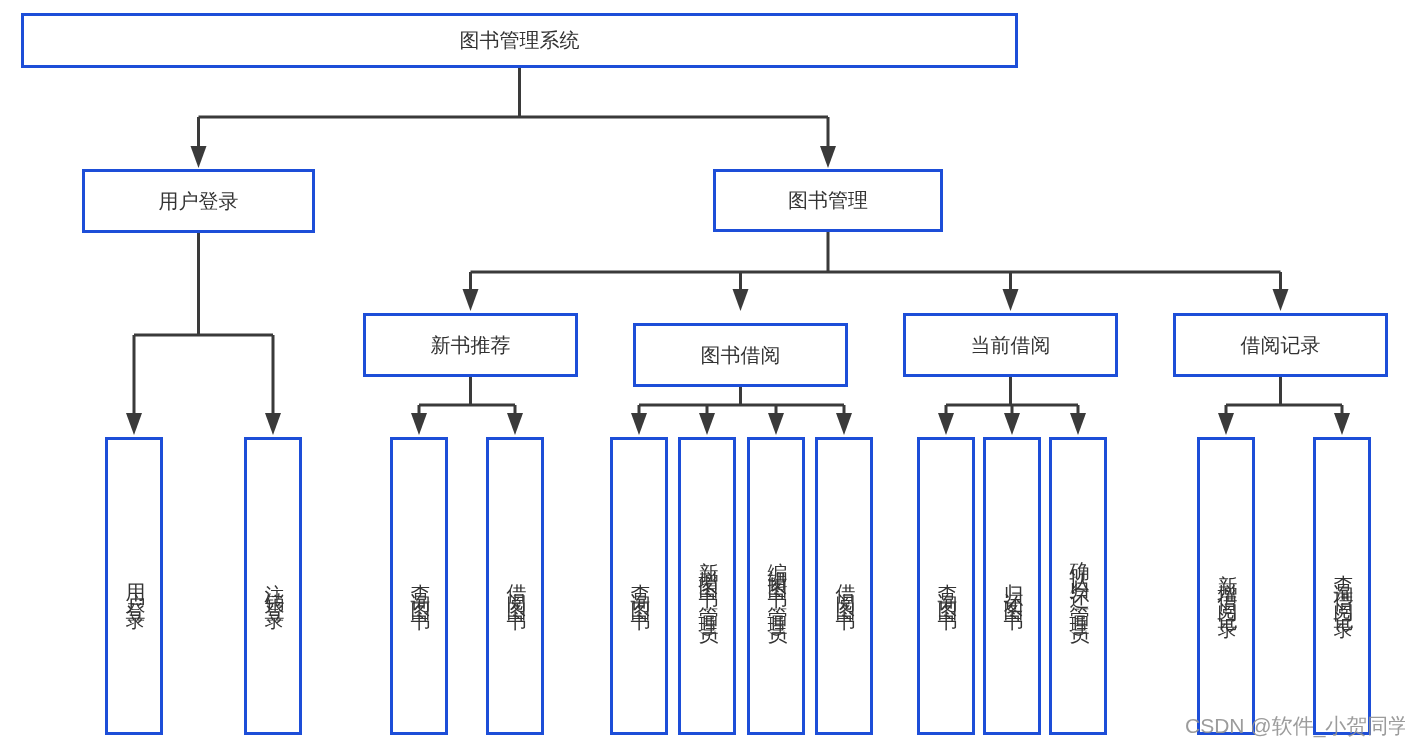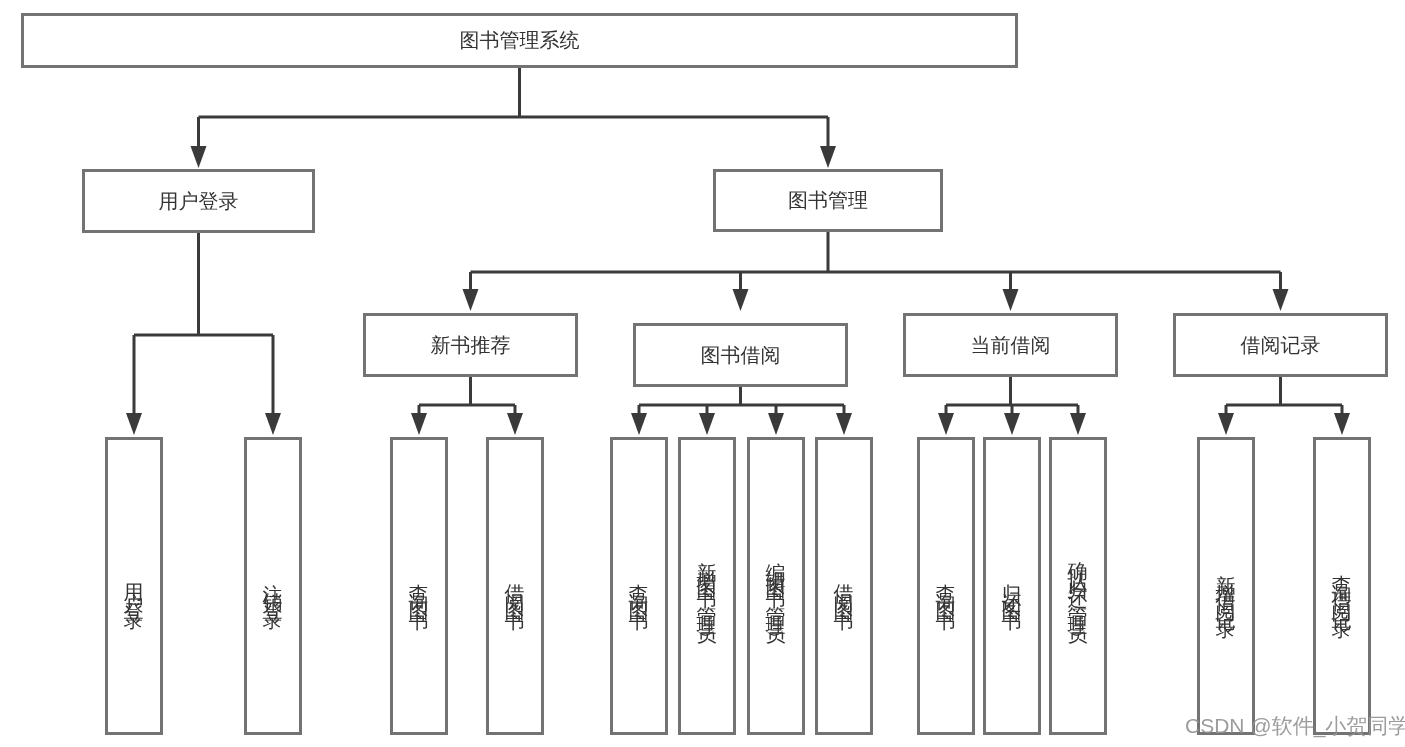--- a/index.html
+++ b/index.html
@@ -18,26 +18,27 @@
   .connectors {
     position: absolute;
     left: 0;
     top: 0;
     z-index: 1;
   }
   .node {
     position: absolute;
     box-sizing: border-box;
     background: #ffffff;
-    border: 3px solid #737373;
+    border: 3px solid #1d4ed8;
     color: #333333;
     display: flex;
     align-items: center;
     justify-content: center;
     z-index: 2;
+    font-family: Liberation Mono, monospace;
   }
   .hlabel {
     font-size: 20px;
     white-space: nowrap;
     color: #333333;
   }
   .leaf .vlabel {
     writing-mode: vertical-rl;
     text-orientation: mixed;
     font-size: 20px;

